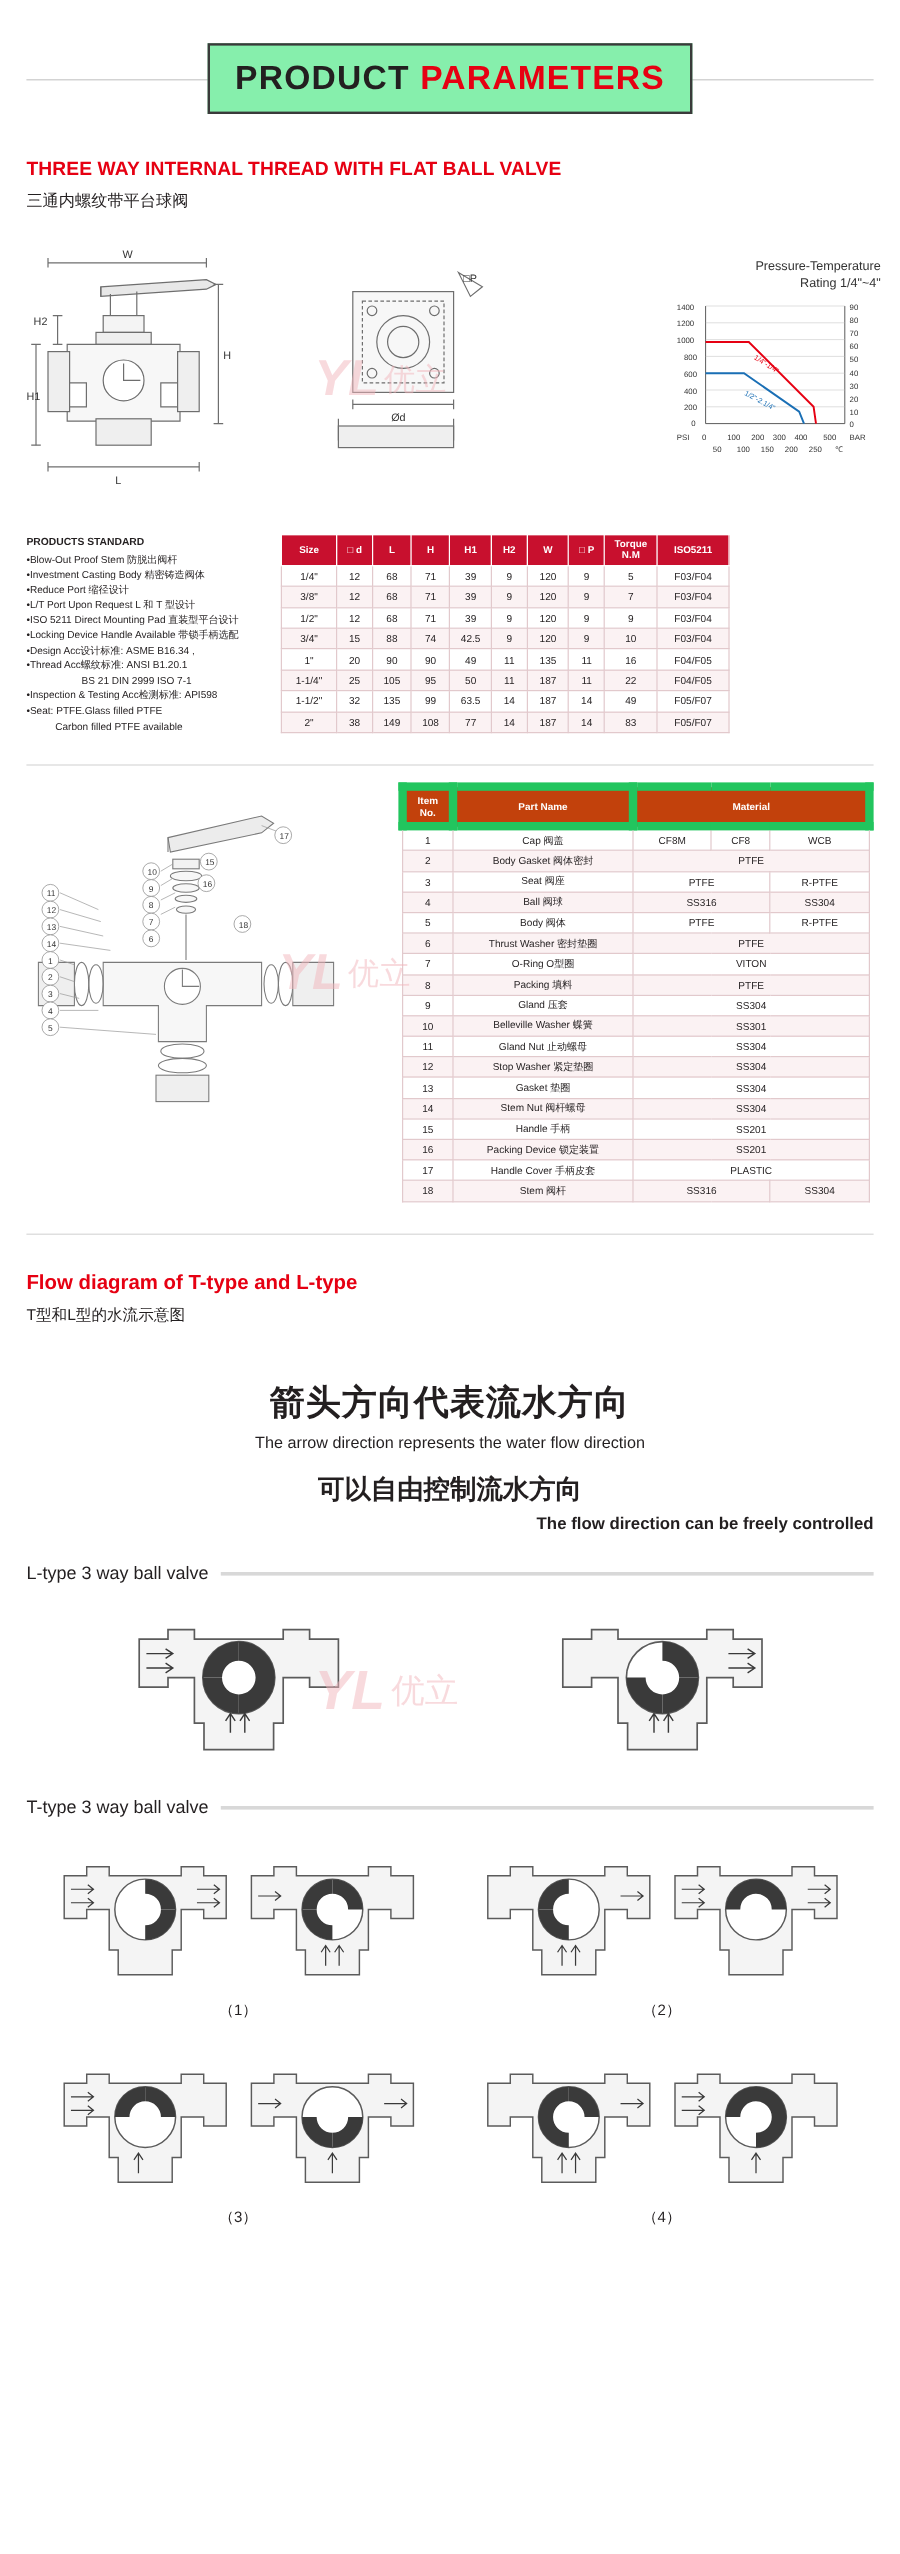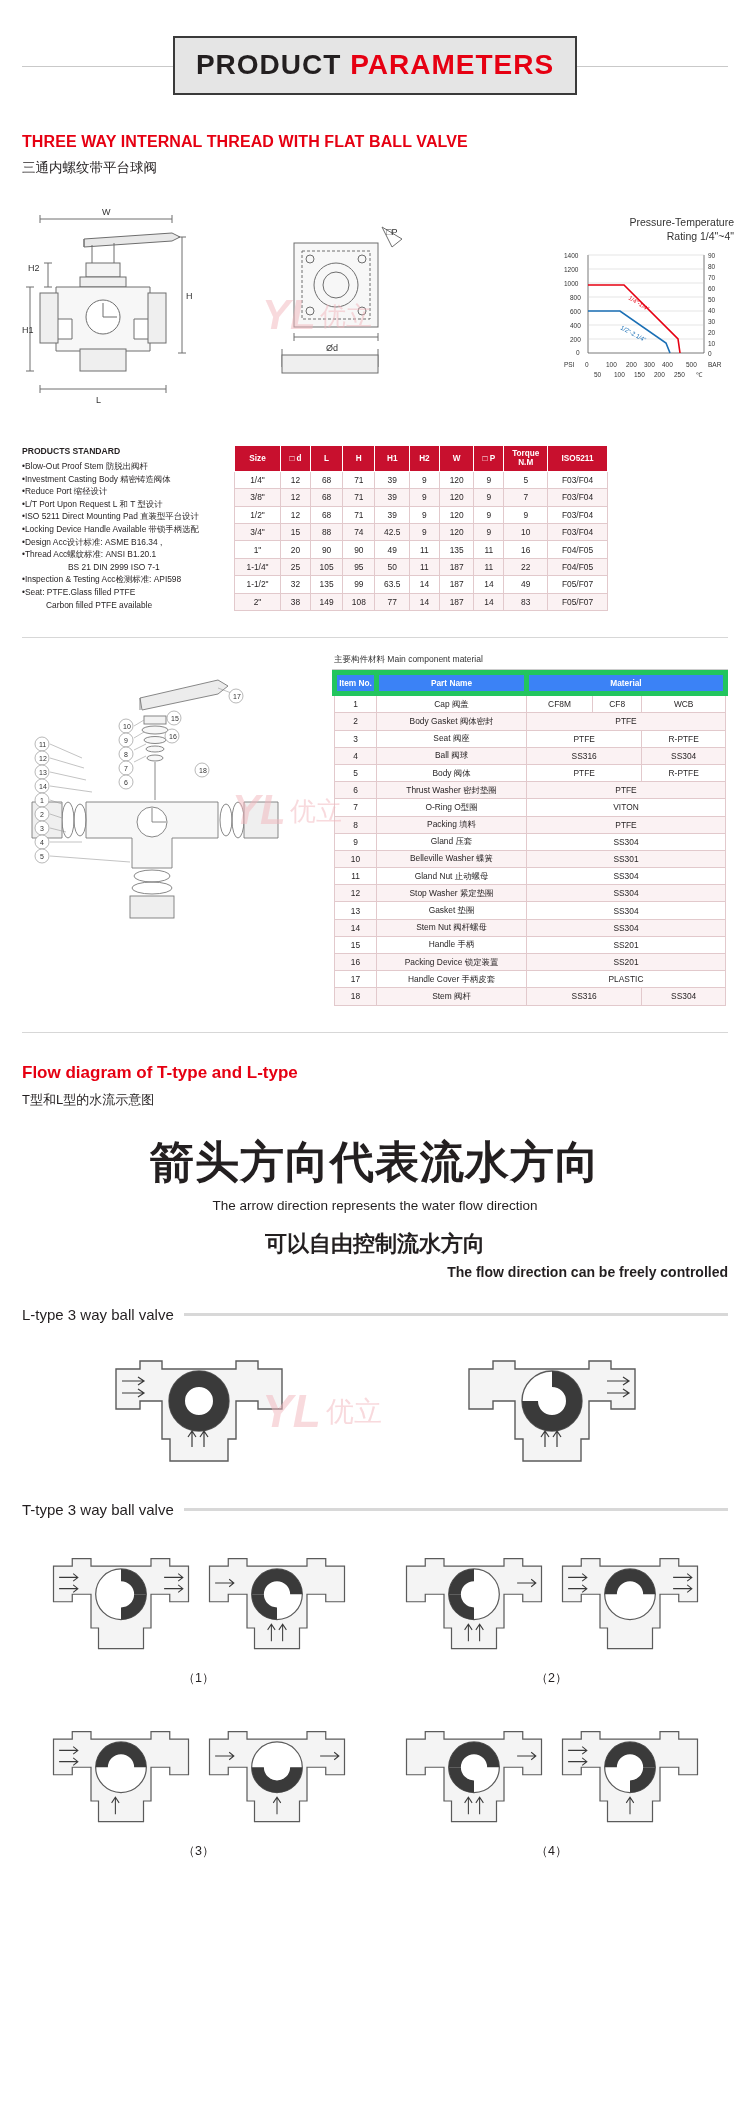--- a/index.html
+++ b/index.html
@@ -10,21 +10,21 @@
     font-family: "Liberation Sans", sans-serif;
     color:#231f20;
   }
   .page { width:750px; position:relative; }
 
   
   .hdr { padding: 36px 0 10px 0; position:relative; }
   .hdr-rule { position:absolute; left:22px; right:22px; top:66px; height:1px; background:#c9c9c9; }
   .hdr-box {
     position:relative; margin:0 auto; width:404px; border:2px solid #3a3a3a;
-    background:#e5e5e5; text-align:center; padding:11px 0 12px 0;
+    background:#86efac; text-align:center; padding:11px 0 12px 0;
   }
   .hdr-box .t1 { font-size:28px; letter-spacing:1px; color:#231f20; font-weight:bold; }
   .hdr-box .t2 { font-size:28px; letter-spacing:1px; color:#e60012; font-weight:bold; }
 
   
   .sec { padding:0 22px; }
   .title-en { color:#e60012; font-weight:bold; font-size:16px; margin-top:28px; letter-spacing:0.1px; }
   .title-cn { color:#231f20; font-size:13.5px; margin-top:8px; }
 
   .block1 { position:relative; margin-top:16px; height:240px; }
@@ -55,29 +55,29 @@
   }
   table.spec tr:nth-child(even) td { background:#fbf2f3; }
 
   
   .hr { height:1px; background:#d7d7d7; margin:26px 22px 0 22px; }
   .block3 { position:relative; margin-top:14px; display:flex; padding:0 22px; gap:10px; }
   .exploded { width:300px; position:relative; }
   .mat { width:calc(100% - 310px); }
   .mat-cap { font-size:8.5px; color:#333; padding:2px 0 3px 2px; border-bottom:1px solid #ccc; }
   table.mat-t { border-collapse:collapse; width:100%; font-size:8.4px; }
-  table.mat-t th { background:#3b82f6; color:#fff; border:5px solid #22c55e; padding:3px 2px; font-weight:bold; font-size:8.3px; }
+  table.mat-t th { background:#c2410c; color:#fff; border:7px solid #22c55e; padding:3px 2px; font-weight:bold; font-size:8.3px; }
   table.mat-t td { border:1px solid #e2c9cc; padding:2.6px 2px; text-align:center; }
   table.mat-t tr:nth-child(even) td { background:#fbf2f3; }
 
   
   .flow-title { color:#e60012; font-weight:bold; font-size:17px; margin-top:30px; }
   .flow-sub { font-size:13px; margin-top:8px; color:#231f20; }
 
-  .big-cn { text-align:center; font-size:44px; font-weight:bold; margin-top:24px; letter-spacing:1px; }
+  .big-cn { text-align:center; font-size:29px; font-weight:bold; margin-top:44px; letter-spacing:1px; }
   .big-en { text-align:center; font-size:13.5px; margin-top:6px; color:#231f20; }
   .mid-cn { text-align:center; font-size:22px; font-weight:bold; margin-top:16px; }
   .mid-en { text-align:right; font-size:14px; margin-top:5px; font-weight:bold; }
 
   .lbl-row { display:flex; align-items:center; gap:10px; margin-top:26px; }
   .lbl-row .lbl { font-size:15px; color:#231f20; white-space:nowrap; }
   .lbl-row .ln { flex:1; height:3px; background:#d8d8d8; }
 
   .valves-l { display:flex; justify-content:space-around; margin-top:12px; position:relative; }
   .grid-t { display:grid; grid-template-columns:1fr 1fr; row-gap:4px; margin-top:14px; }
@@ -482,21 +482,20 @@
       </svg>
       <div class="wm" style="left:206px; top:120px;">
         <svg width="150" height="80" viewBox="0 0 150 80">
           <text x="4" y="52" font-size="42" fill="#f2b6bd" font-family="Liberation Sans, sans-serif" font-weight="bold" font-style="italic">YL</text>
           <text x="62" y="48" font-size="26" fill="#f2b6bd" font-family="Liberation Sans, sans-serif">优立</text>
         </svg>
       </div>
     </div>
 
     <div class="mat">
-      <div class="mat-cap">主要构件材料 Main component material</div>
       <table class="mat-t">
         <thead>
           <tr>
             <th style="width:42px">Item No.</th>
             <th style="width:150px">Part Name</th>
             <th colspan="3">Material</th>
           </tr>
         </thead>
         <tbody>
           <tr>

